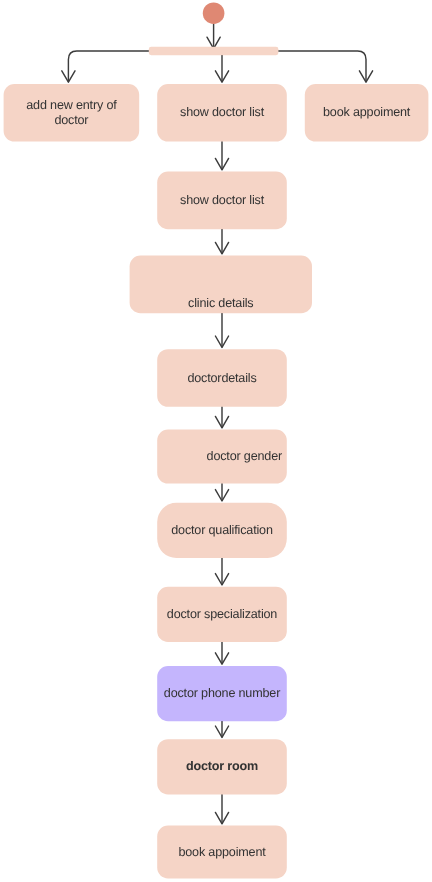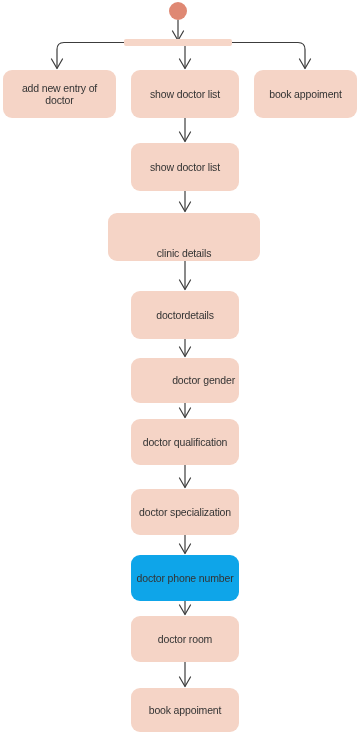--- a/index.html
+++ b/index.html
@@ -154,33 +154,33 @@
   </div>
 
   <div class="node-box" style="left:131px; top:291px; width:108px; height:48px; background:#F5D4C6;">
     <span>doctordetails</span>
   </div>
 
   <div class="node-box" style="left:131px; top:358px; width:108px; height:45px; background:#F5D4C6;justify-content:flex-end;">
     <span>doctor gender</span>
   </div>
 
-  <div class="node-box" style="left:131px; top:419px; width:108px; height:46px; background:#F5D4C6;">
+  <div class="node-box" style="left:131px; top:419px; width:108px; height:46px; background:#F5D4C6;border-radius:16px;">
     <span>doctor qualification</span>
   </div>
 
   <div class="node-box" style="left:131px; top:489px; width:108px; height:46px; background:#F5D4C6;">
     <span>doctor specialization</span>
   </div>
 
-  <div class="node-box" style="left:131px; top:555px; width:108px; height:46px; background:#0ea5e9;">
+  <div class="node-box" style="left:131px; top:555px; width:108px; height:46px; background:#c4b5fd;">
     <span>doctor phone number</span>
   </div>
 
-  <div class="node-box" style="left:131px; top:616px; width:108px; height:46px; background:#F5D4C6;">
+  <div class="node-box" style="left:131px; top:616px; width:108px; height:46px; background:#F5D4C6;font-weight:bold;">
     <span>doctor room</span>
   </div>
 
   <div class="node-box" style="left:131px; top:688px; width:108px; height:44px; background:#F5D4C6;">
     <span>book appoiment</span>
   </div>
 
 </div>
 
 </body></html>

